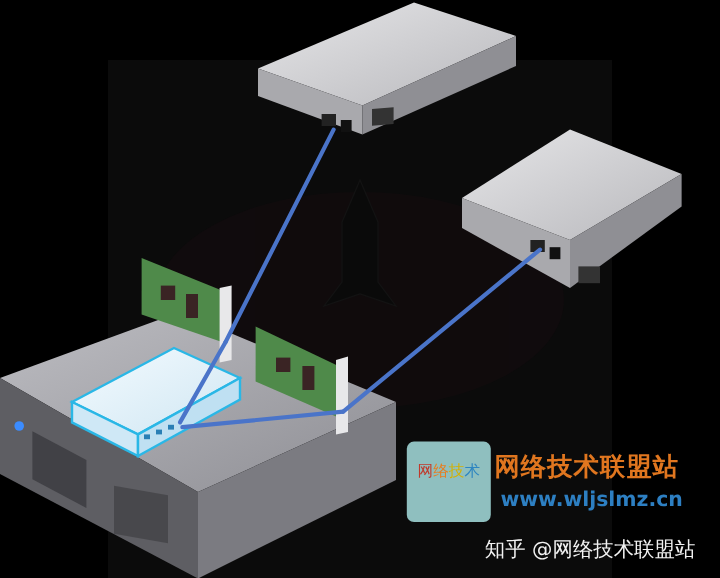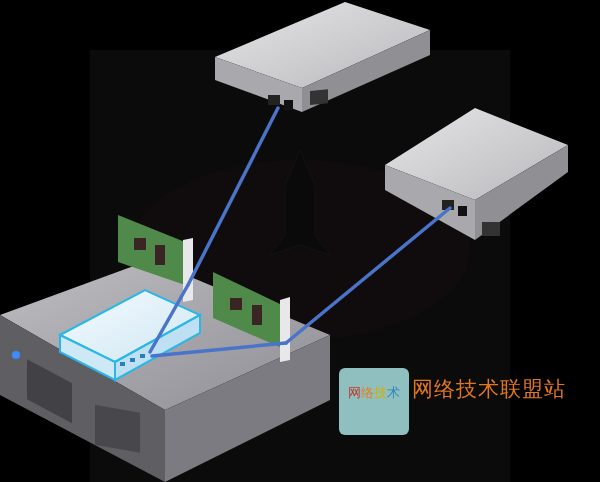--- a/index.html
+++ b/index.html
@@ -6,21 +6,21 @@
   body { width:600px; height:482px; background:#000; overflow:hidden; position:relative;
          font-family:"DejaVu Sans", sans-serif; }
   #stage { position:absolute; left:0; top:0; width:600px; height:482px; }
   .panel-bg { position:absolute; left:90px; top:50px; width:420px; height:432px; background:#0b0b0b; }
   .wm-box { position:absolute; left:339px; top:368px; width:70px; height:67px; background:#8fbfbf;
             border-radius:6px; }
   .wm-box .l1, .wm-box .l2 { position:absolute; left:0; width:70px; text-align:center; font-size:13px;
             font-family:Liberation Serif, serif; }
   .wm-box .l1 { top:16px; }
   .wm-box .l2 { top:36px; }
-  .wm-title { position:absolute; left:412px; top:375px; font-size:21px; font-weight:normal; color:#e0761f;
+  .wm-title { position:absolute; left:412px; top:375px; font-size:21px; font-weight:bold; color:#e0761f;
             font-family:"DejaVu Sans", sans-serif; letter-spacing:1px; }
   .wm-url { position:absolute; left:417px; top:407px; font-size:17px; font-weight:bold; color:#2d7fc2;
             font-family:"DejaVu Sans", sans-serif; }
   .wm-credit { position:absolute; left:404px; top:446px; font-size:17px; color:#f2f2f2;
             font-family:"DejaVu Sans", sans-serif; }
 </style>
 </head>
 <body>
 
 <div id="stage">
@@ -109,13 +109,15 @@
       <line x1="286" y1="343" x2="152" y2="356"></line>
     </g>
   </svg>
 
   <div class="wm-box">
     <div class="l1">
       <span style="color:#c0392b">网</span><span style="color:#e67e22">络</span><span style="color:#d4b000">技</span><span style="color:#2e86c1">术</span>
     </div>
   </div>
   <div class="wm-title">网络技术联盟站</div>
+  <div class="wm-url">www.wljslmz.cn</div>
+  <div class="wm-credit">知乎 @网络技术联盟站</div>
 </div>
 
 </body></html>

